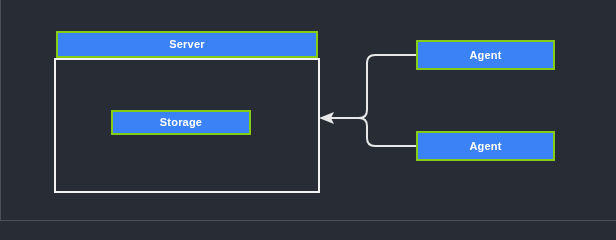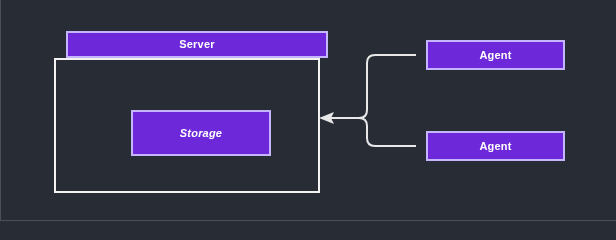--- a/index.html
+++ b/index.html
@@ -13,27 +13,26 @@
     height: 221px;
     background: #282c35;
     border-left: 1px solid #4a4f5c;
     border-bottom: 1px solid #4a4f5c;
     box-sizing: border-box;
     overflow: hidden;
     font-family: "Liberation Sans", sans-serif;
   }
   .node-box {
     position: absolute;
-    background: #6d28d9;
-    border: 2px solid #c4b5fd;
+    background: #3b82f6;
+    border: 2px solid #84cc16;
     box-sizing: border-box;
     display: flex;
     align-items: center;
     justify-content: center;
-    margin-left: 10px;
   }
   .node-label {
     color: #ffffff;
     font-size: 11px;
     font-weight: bold;
     font-family: "Liberation Sans", sans-serif;
     letter-spacing: 0.2px;
     line-height: 1;
     user-select: none;
   }
@@ -55,25 +54,24 @@
     position: absolute;
     left: 0px;
     top: 27px;
     width: 266px;
     height: 135px;
     border: 2px solid #f2f2f2;
     box-sizing: border-box;
     background: transparent;
   }
   #storage-box {
-    left: 120px;
+    left: 110px;
     top: 110px;
     width: 140px;
-    height: 46px;
-    font-style: italic;
+    height: 25px;
   }
   #agent-top-box {
     left: 415px;
     top: 40px;
     width: 139px;
     height: 30px;
   }
   #agent-bottom-box {
     left: 415px;
     top: 131px;

